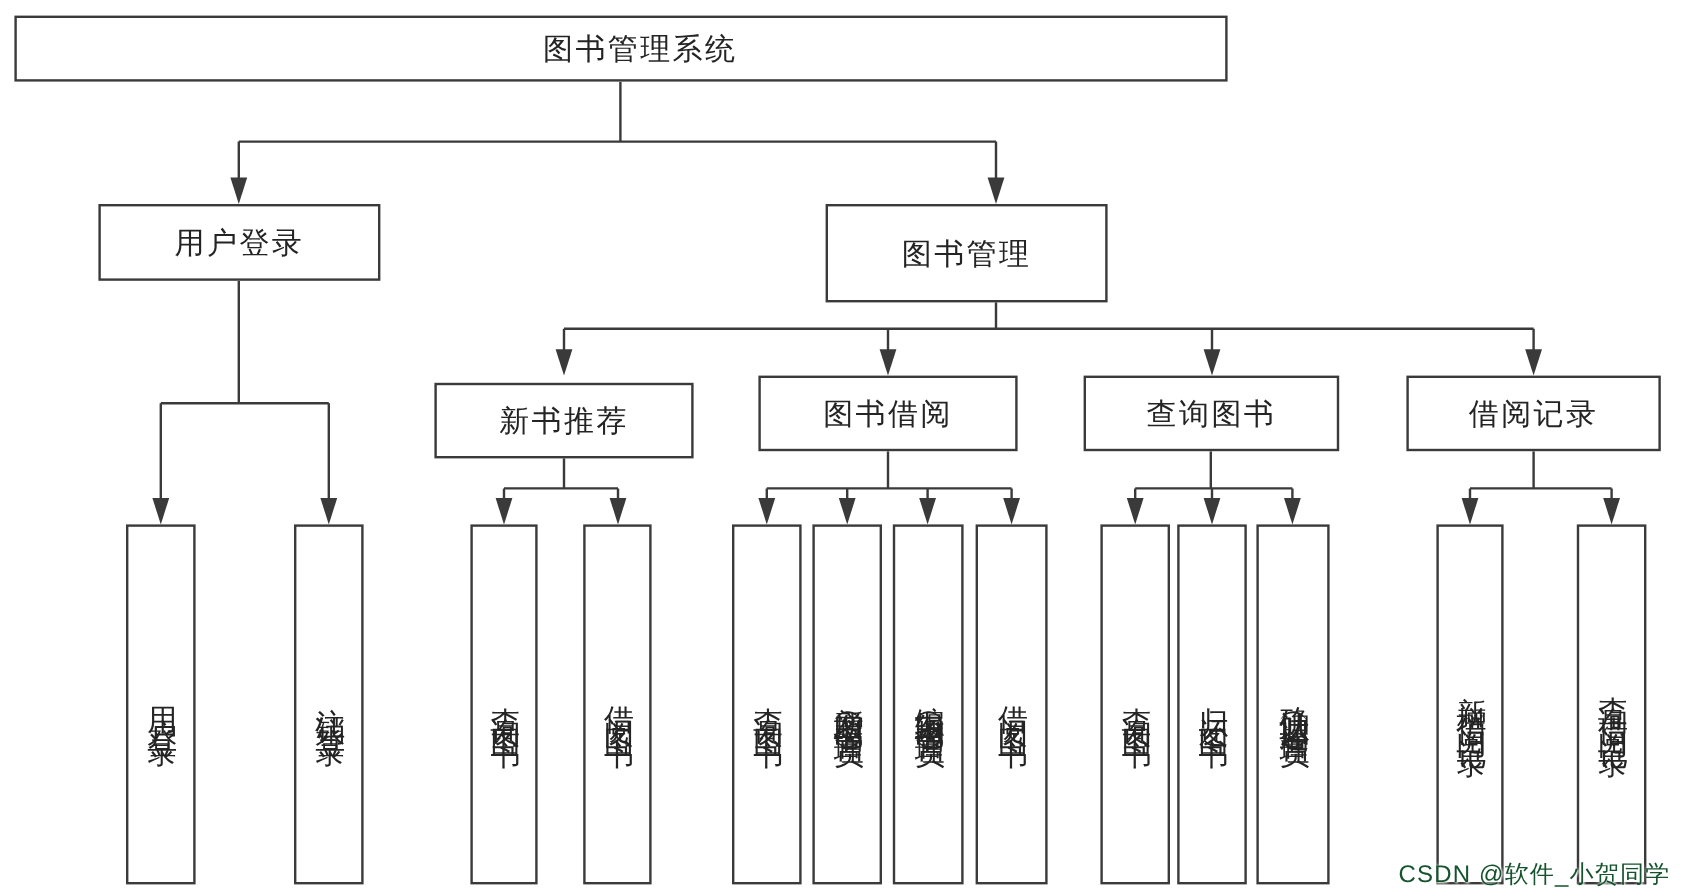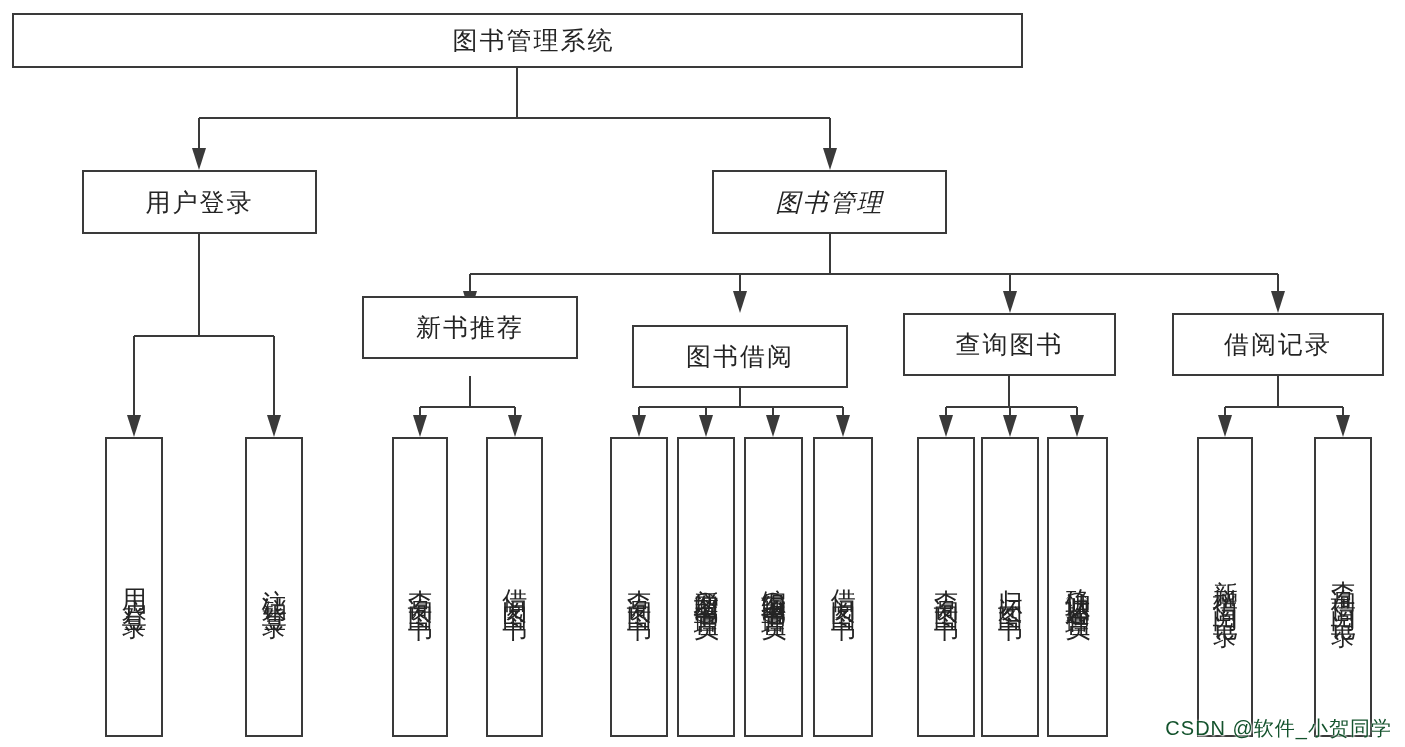--- a/index.html
+++ b/index.html
@@ -92,28 +92,28 @@
     </g>
   </svg>
 
   <div class="node h" style="left:12px; top:13px; width:1011px; height:55px;padding-left:32px;">
     <span class="label">图书管理系统</span>
   </div>
 
   <div class="node h" style="left:82px; top:170px; width:235px; height:64px;">
     <span class="label">用户登录</span>
   </div>
-  <div class="node h" style="left:712px; top:170px; width:235px; height:64px;font-style:italic;">
+  <div class="node h" style="left:688px; top:170px; width:235px; height:82px;">
     <span class="label">图书管理</span>
   </div>
 
-  <div class="node h" style="left:362px; top:296px; width:216px; height:63px;">
+  <div class="node h" style="left:362px; top:319px; width:216px; height:63px;">
     <span class="label">新书推荐</span>
   </div>
-  <div class="node h" style="left:632px; top:313px; width:216px; height:63px;margin-top:12px;">
+  <div class="node h" style="left:632px; top:313px; width:216px; height:63px;">
     <span class="label">图书借阅</span>
   </div>
   <div class="node h" style="left:903px; top:313px; width:213px; height:63px;">
     <span class="label">查询图书</span>
   </div>
   <div class="node h" style="left:1172px; top:313px; width:212px; height:63px;">
     <span class="label">借阅记录</span>
   </div>
 
   <div class="node v" style="left:105px; top:437px; width:58px; height:300px;">

